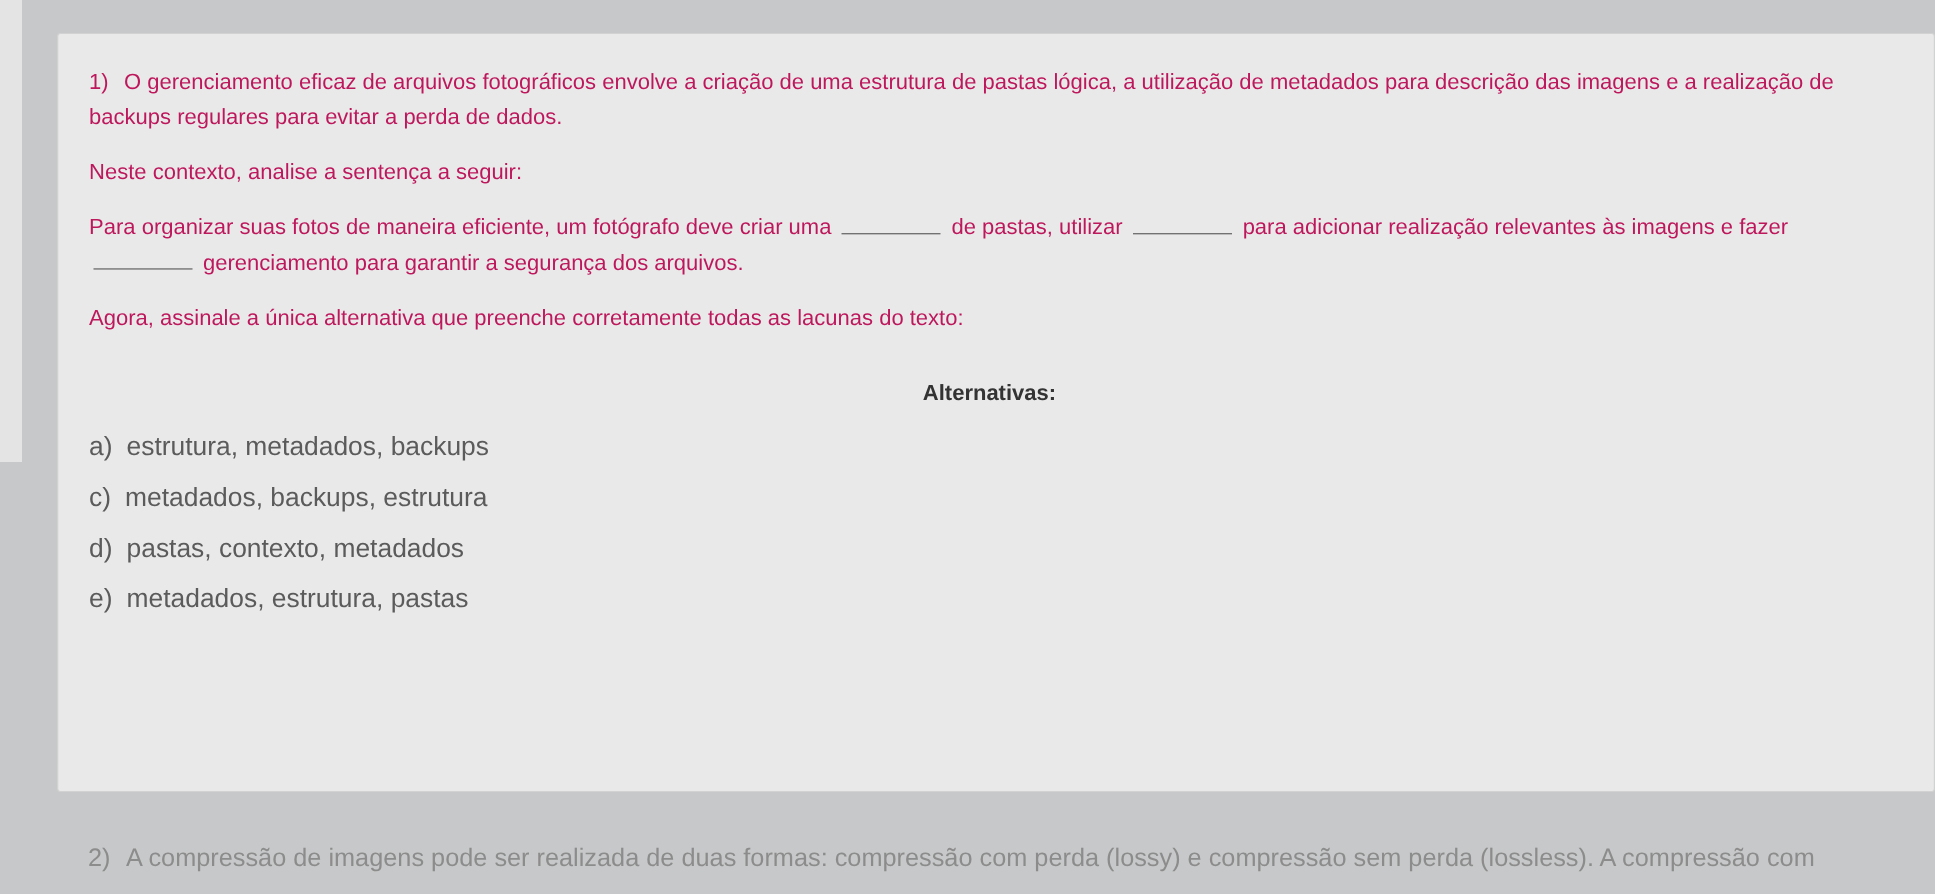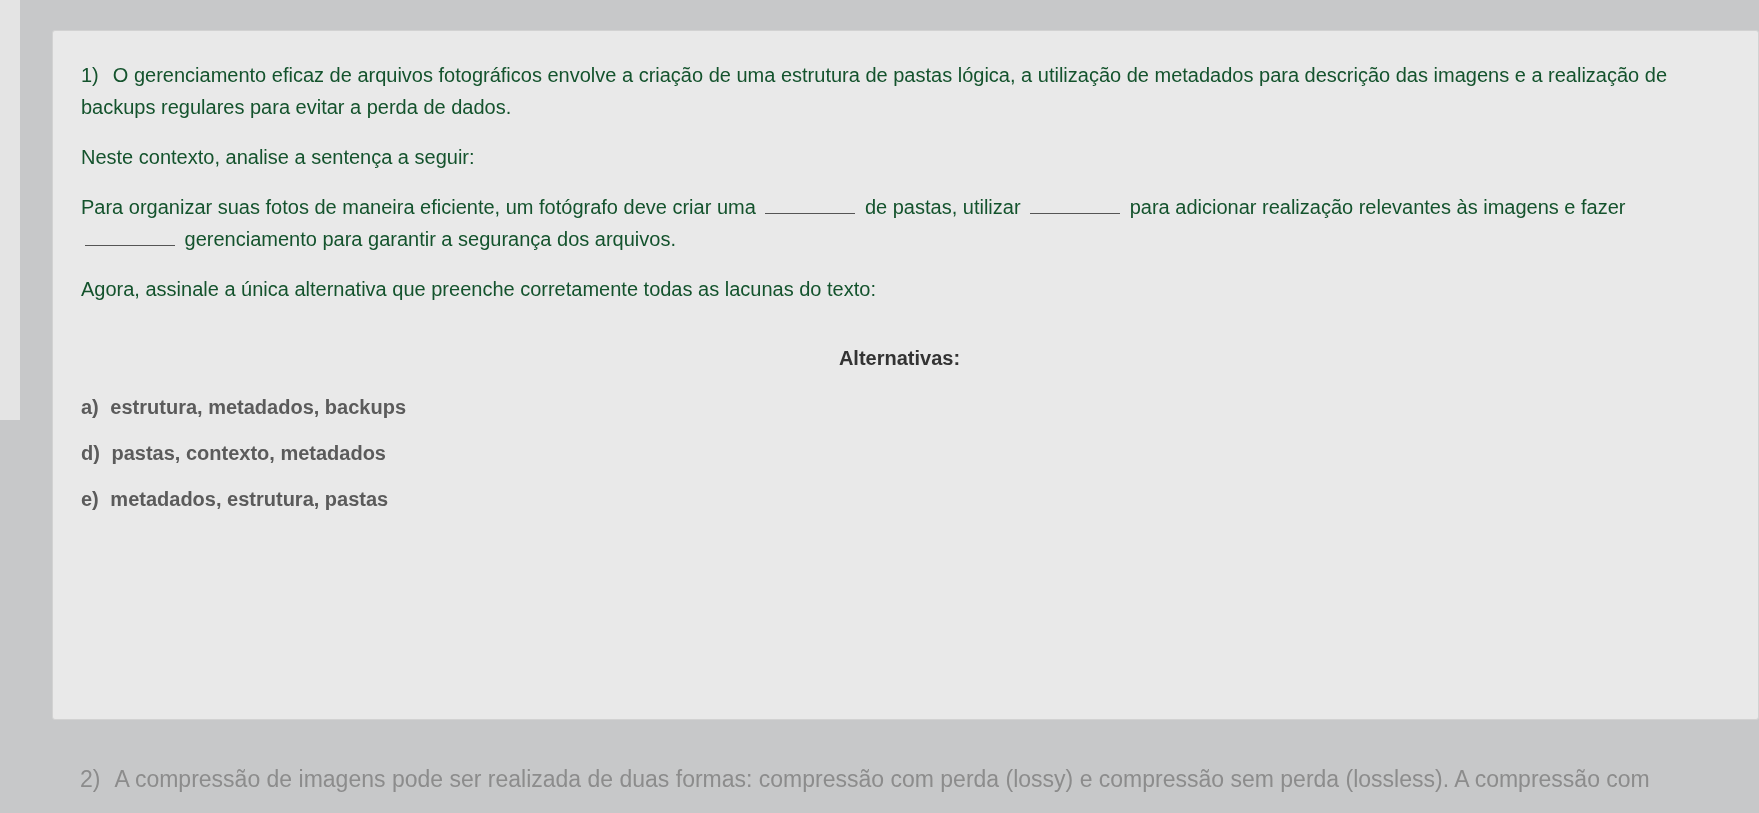--- a/index.html
+++ b/index.html
@@ -19,21 +19,21 @@
     background: #e9e9e9;
     border: 1px solid #d2d2d2;
     border-radius: 3px;
     padding: 28px 40px 40px 28px;
     min-height: 690px;
     position: relative;
   }
   .q-block p {
     font-size: 20px;
     line-height: 32px;
-    color: #14532d;
+    color: #be185d;
     margin-bottom: 18px;
   }
   .q-num {
     display: inline;
     margin-right: 14px;
   }
   .blank {
     display: inline-block;
     border-bottom: 1px solid #555;
     width: 90px;
@@ -47,26 +47,25 @@
     color: #333;
     margin-top: 42px;
     margin-bottom: 22px;
     text-align: center;
   }
   .alt-list {
     list-style: none;
     padding: 0;
   }
   .alt-list li {
-    font-size: 20px;
+    font-size: 24px;
     line-height: 30px;
     color: #5b5b5b;
     margin-bottom: 16px;
     cursor: pointer;
-    font-weight: bold;
   }
   .alt-list li .alt-letter {
     color: #5b5b5b;
     margin-right: 6px;
   }
   .second-q {
     margin-top: 44px;
     font-size: 23px;
     color: #8c8c8c;
     line-height: 30px;
@@ -107,20 +106,24 @@
     </div>
 
     <div class="alt-heading">Alternativas:</div>
 
     <ul class="alt-list">
       <li>
         <span class="alt-letter">a)</span>
         <span>estrutura, metadados, backups</span>
       </li>
       <li>
+        <span class="alt-letter">c)</span>
+        <span>metadados, backups, estrutura</span>
+      </li>
+      <li>
         <span class="alt-letter">d)</span>
         <span>pastas, contexto, metadados</span>
       </li>
       <li>
         <span class="alt-letter">e)</span>
         <span>metadados, estrutura, pastas</span>
       </li>
     </ul>
 
   </div>

